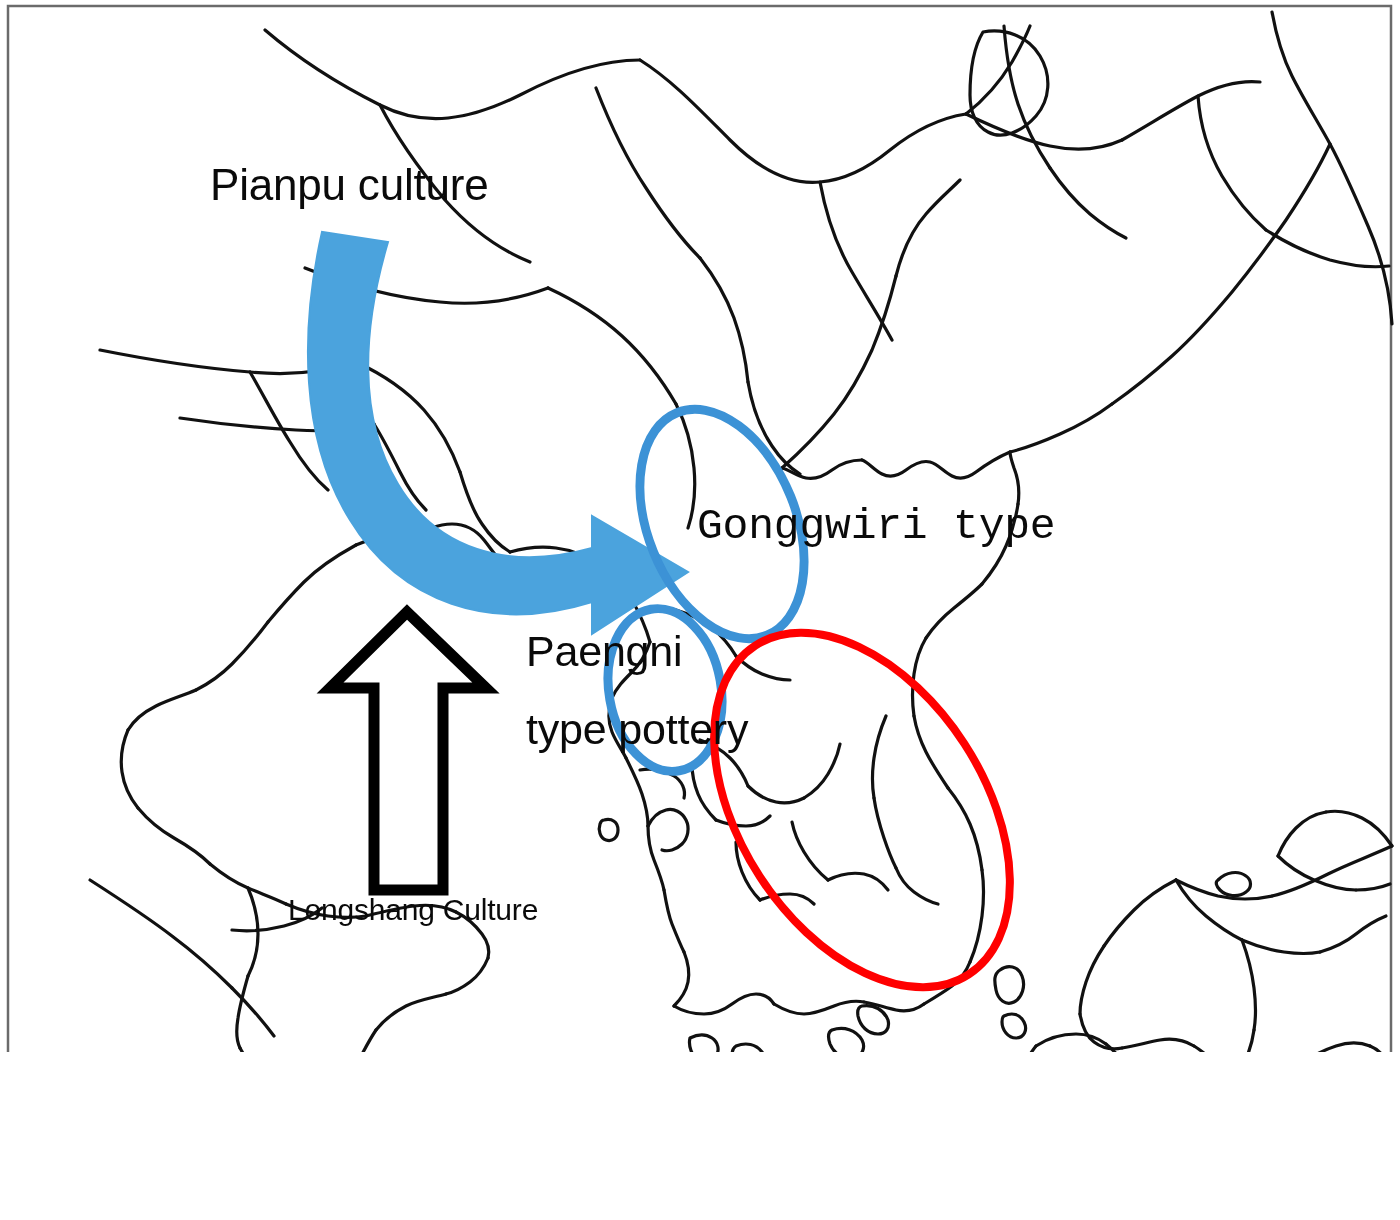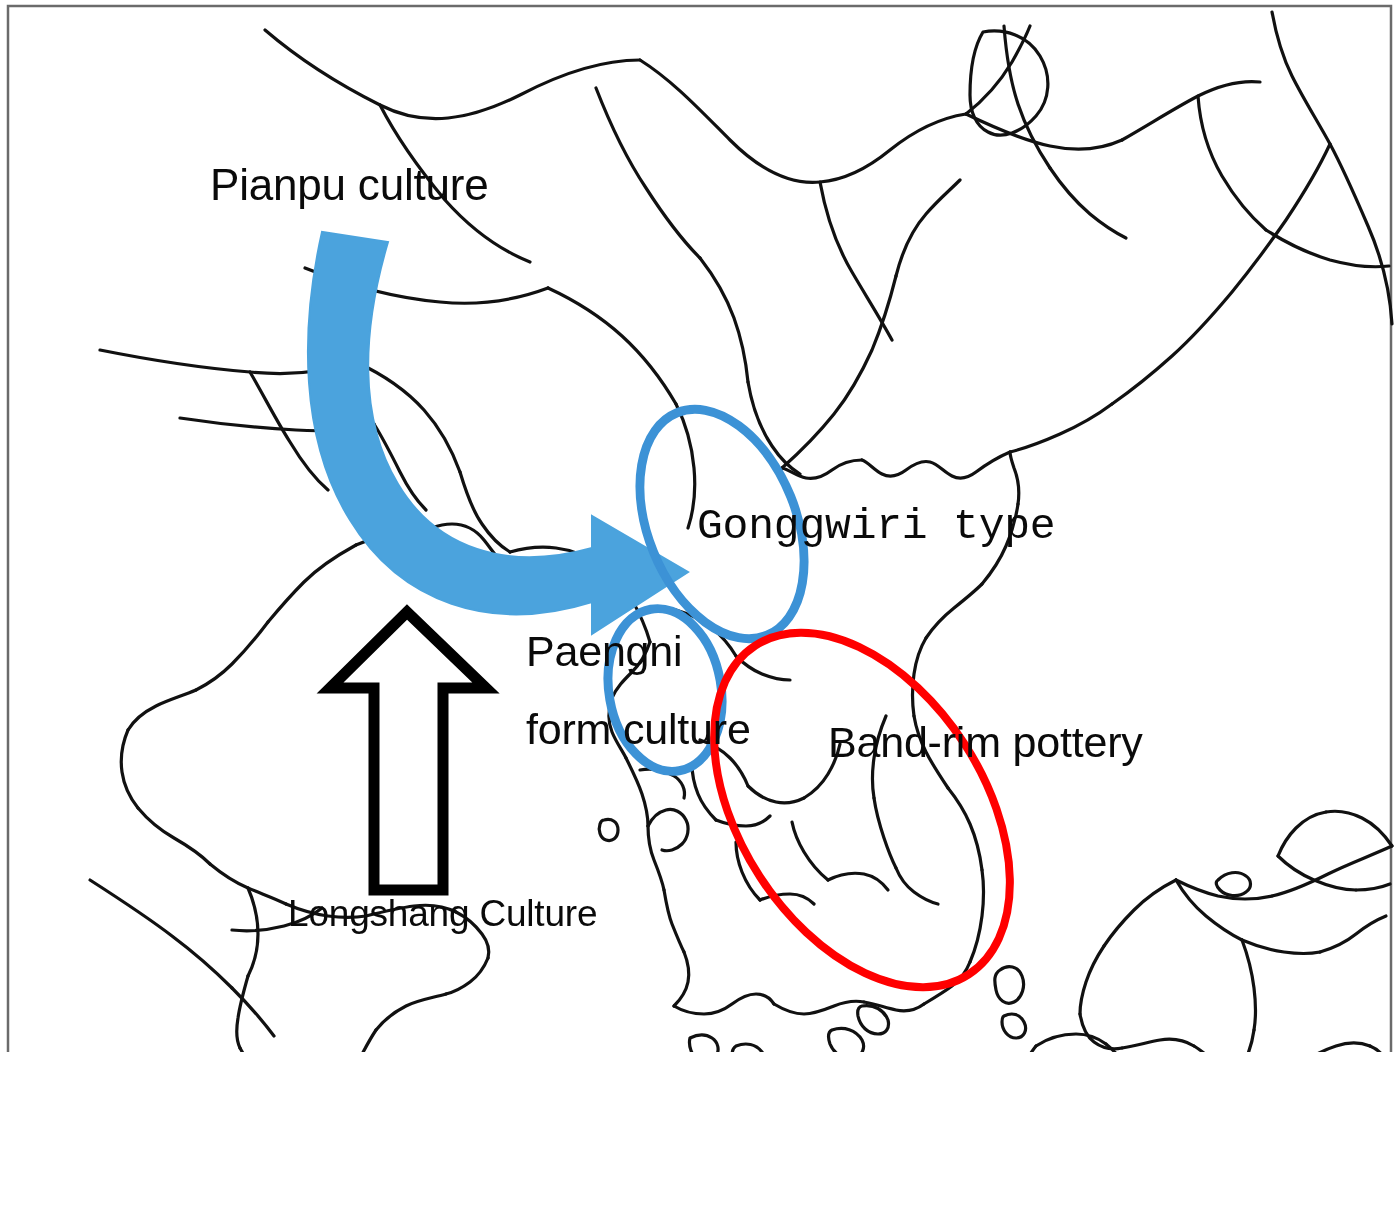--- a/index.html
+++ b/index.html
@@ -30,21 +30,21 @@
     color: #0a0a0a;
     white-space: nowrap;
     font-weight: 400;
     line-height: 1.12;
     letter-spacing: -0.2px;
   }
   #label-pianpu   { left: 210px; top: 160px; font-size: 44px; }
   #label-gonggwiri{ left: 697px; top: 503px; font-size: 43px; font-family: Liberation Mono, monospace; }
   #label-paengni  { left: 505px; top: 627px; font-size: 43px; margin-left: 21px; }
   #label-bandrim  { left: 828px; top: 718px; font-size: 43px; }
-  #label-longshang{ left: 288px; top: 893px; font-size: 37px; }
+  #label-longshang{ left: 288px; top: 893px; font-size: 30px; }
   .label-line2 { display:block; }
   #label-paengni .label-line2 { margin-top: 30px; }
 </style>
 </head>
 <body>
 
 <div id="map-figure">
 
   <svg id="map-svg" viewBox="0 0 1400 1220" xmlns="http://www.w3.org/2000/svg">
 
@@ -213,20 +213,19 @@
 
     <ellipse cx="862" cy="810" rx="122" ry="196" transform="rotate(-33 862 810)" fill="none" stroke="#FF0000" stroke-width="8"></ellipse>
   </svg>
 
   <div class="map-label" id="label-pianpu">Pianpu culture</div>
 
   <div class="map-label" id="label-gonggwiri">Gonggwiri type</div>
 
   <div class="map-label" id="label-paengni">
     <span>Paengni</span>
-    <span class="label-line2">form culture</span>
+    <span class="label-line2">type pottery</span>
   </div>
 
-  <div class="map-label" id="label-bandrim">Band-rim pottery</div>
 
   <div class="map-label" id="label-longshang">Longshang Culture</div>
 
 </div>
 
 </body></html>

